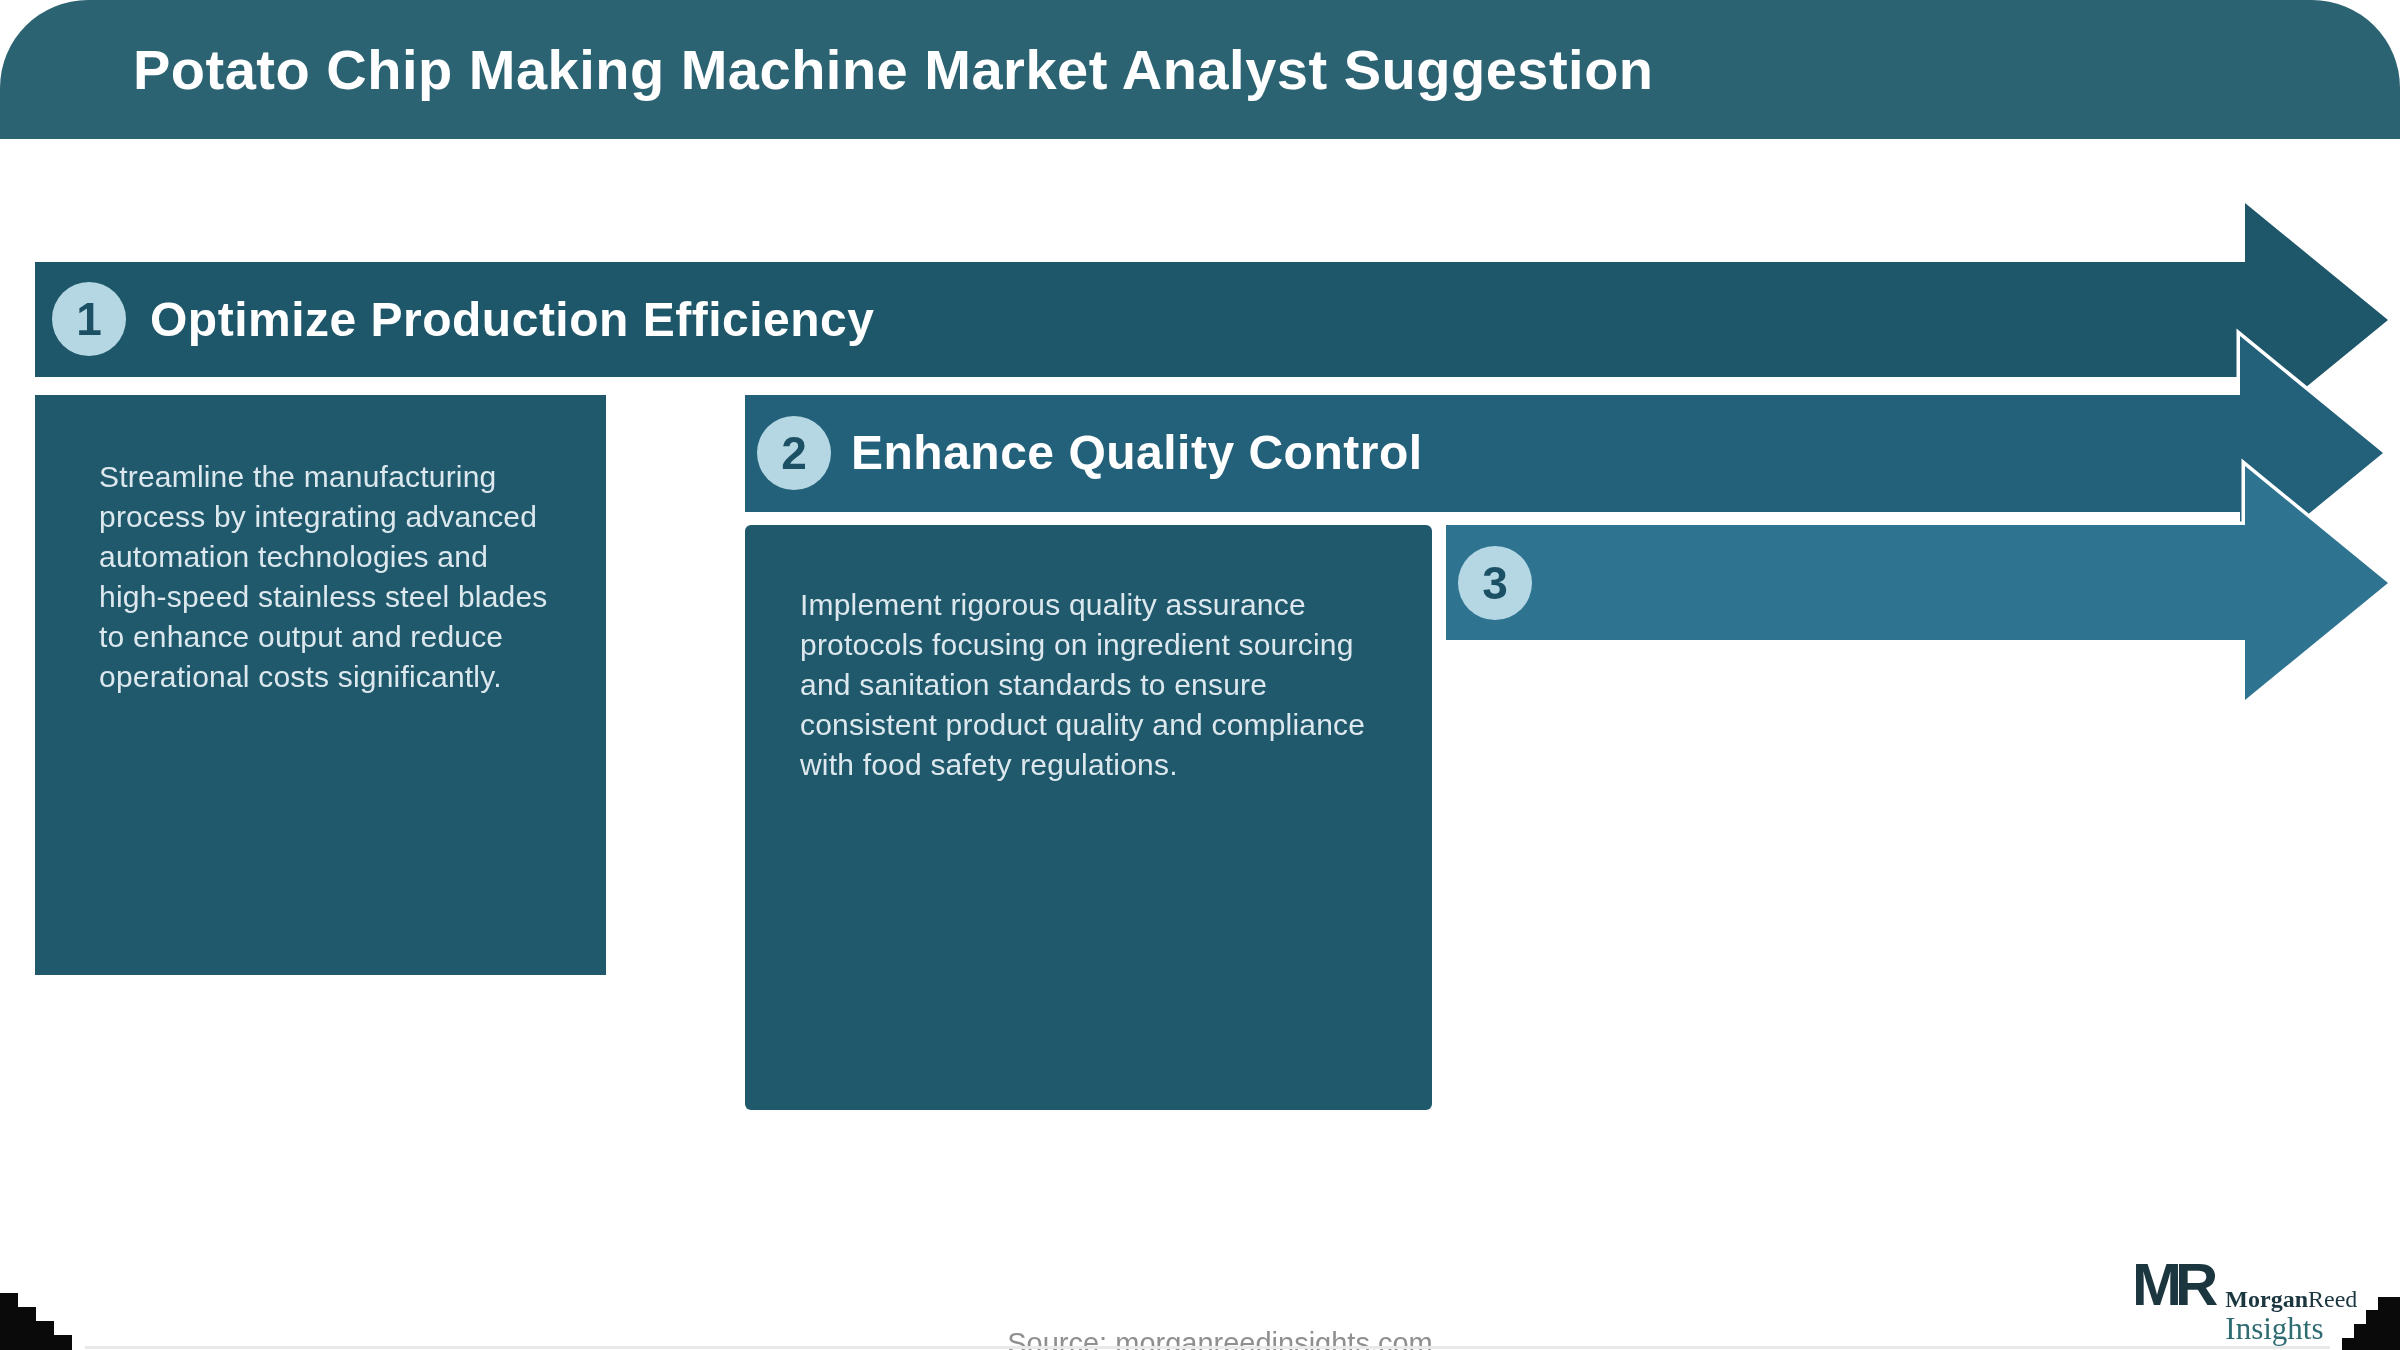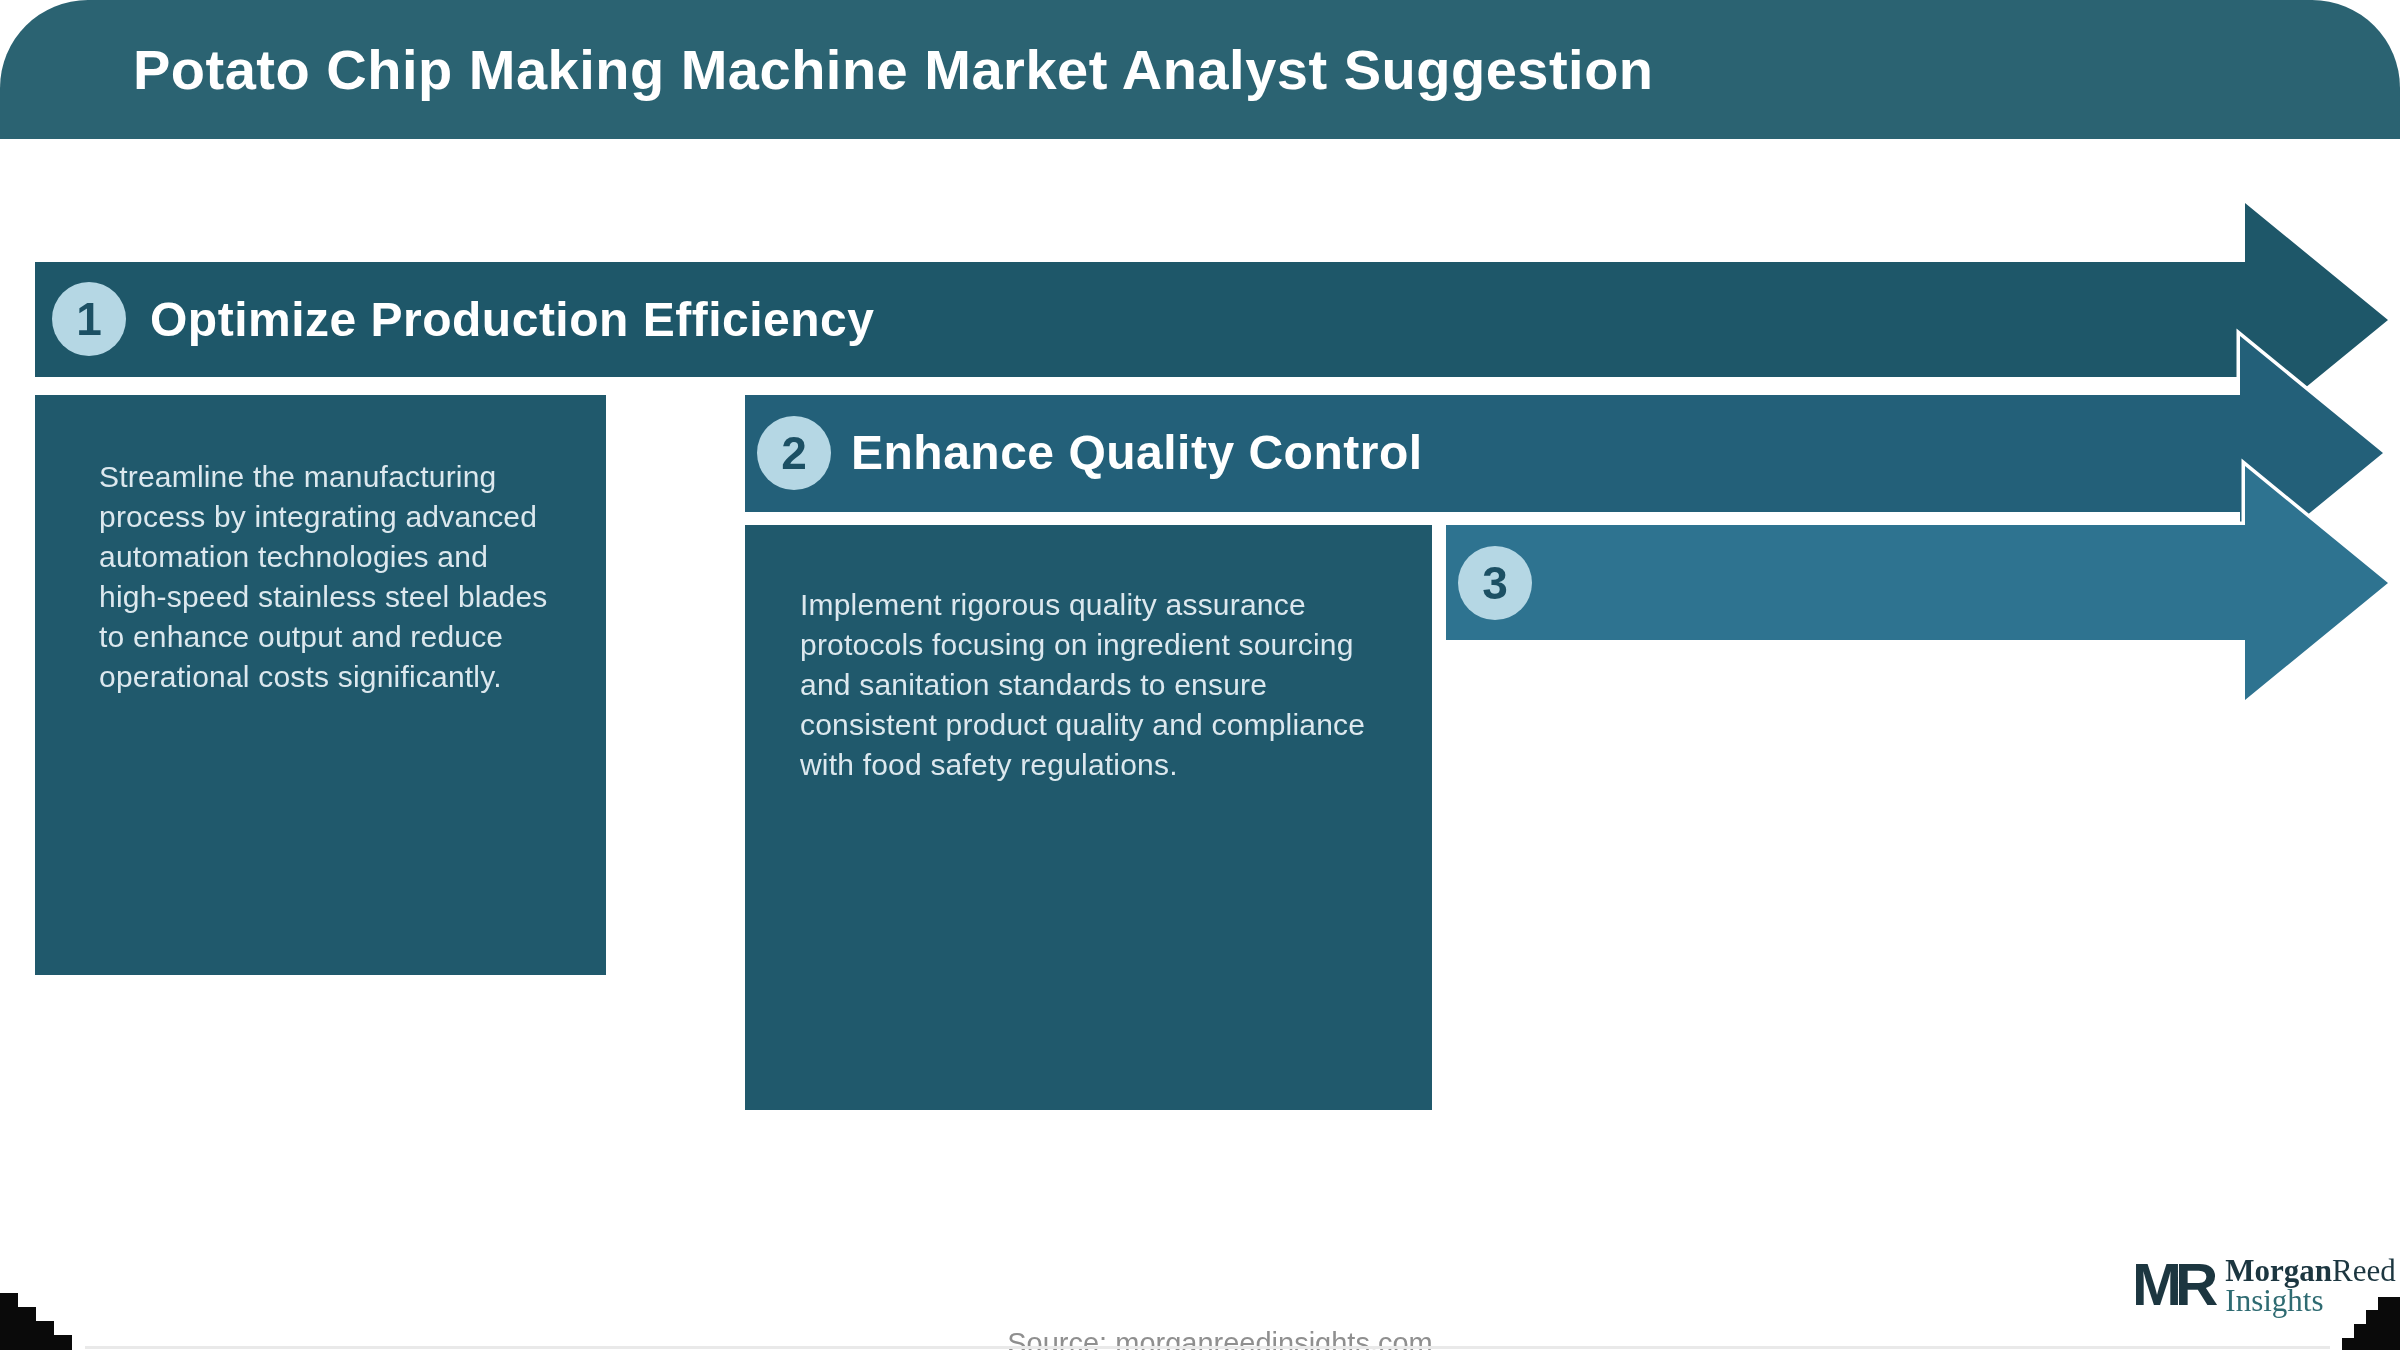--- a/index.html
+++ b/index.html
@@ -46,21 +46,21 @@
   
   .banner-title{
     position:absolute;height:115px;display:flex;align-items:center;
     color:var(--title_text,#fff);font-size:48px;font-weight:bold;
     letter-spacing:.5px;z-index:5;white-space:nowrap;
   }
 
   
   .desc-box{position:absolute;z-index:2;}
   .desc-box.b1{left:35px;top:395px;width:571px;height:580px;background:var(--box1,#20596c);}
-  .desc-box.b2{left:745px;top:525px;width:687px;height:585px;background:var(--box2,#20596c);}
+  .desc-box.b2{left:745px;top:525px;width:687px;height:585px;background:var(--box2,#20596c);border-radius:6px;}
   .desc-box.b3{left:1446px;top:657px;width:706px;height:583px;background:var(--box3,#2e7390);}
   .desc-text{
     color:var(--body_text,#dce8ee);
     font-size:30px;line-height:40px;font-weight:400;
     letter-spacing:.2px;
   }
   .b1 .desc-text{padding:62px 55px 0 64px;}
   .b2 .desc-text{padding:60px 45px 0 55px;}
   .b3 .desc-text{padding:42px 45px 0 62px;}
 
@@ -72,21 +72,21 @@
     font-size:29px;
     margin-top:47px;
   }
   .logo{position:absolute;left:2132px;top:1254px;display:flex;align-items:flex-start;z-index:6;}
   .logo-monogram{
     color:var(--logo_dark,#1c3640);
     font-size:60px;font-weight:800;line-height:62px;
     letter-spacing:-7px;
   }
   .logo-text{margin-left:14px;font-family:"Liberation Serif", serif;line-height:30px;padding-top:2px;}
-  .logo-name{font-size:31px;color:var(--logo_dark,#1c3640);white-space:nowrap;}
+  .logo-name{font-size:24px;color:var(--logo_dark,#1c3640);white-space:nowrap;margin-top:28px;}
   .logo-name .bold{font-weight:bold;}
   .logo-sub{font-size:31px;color:var(--logo_teal,#2f6b72);}
 
   .bottom-line{
     position:absolute;left:85px;top:1346px;width:2245px;height:3px;
     background:#e9e9e9;z-index:1;
   }
 </style>
 </head>
 <body>

